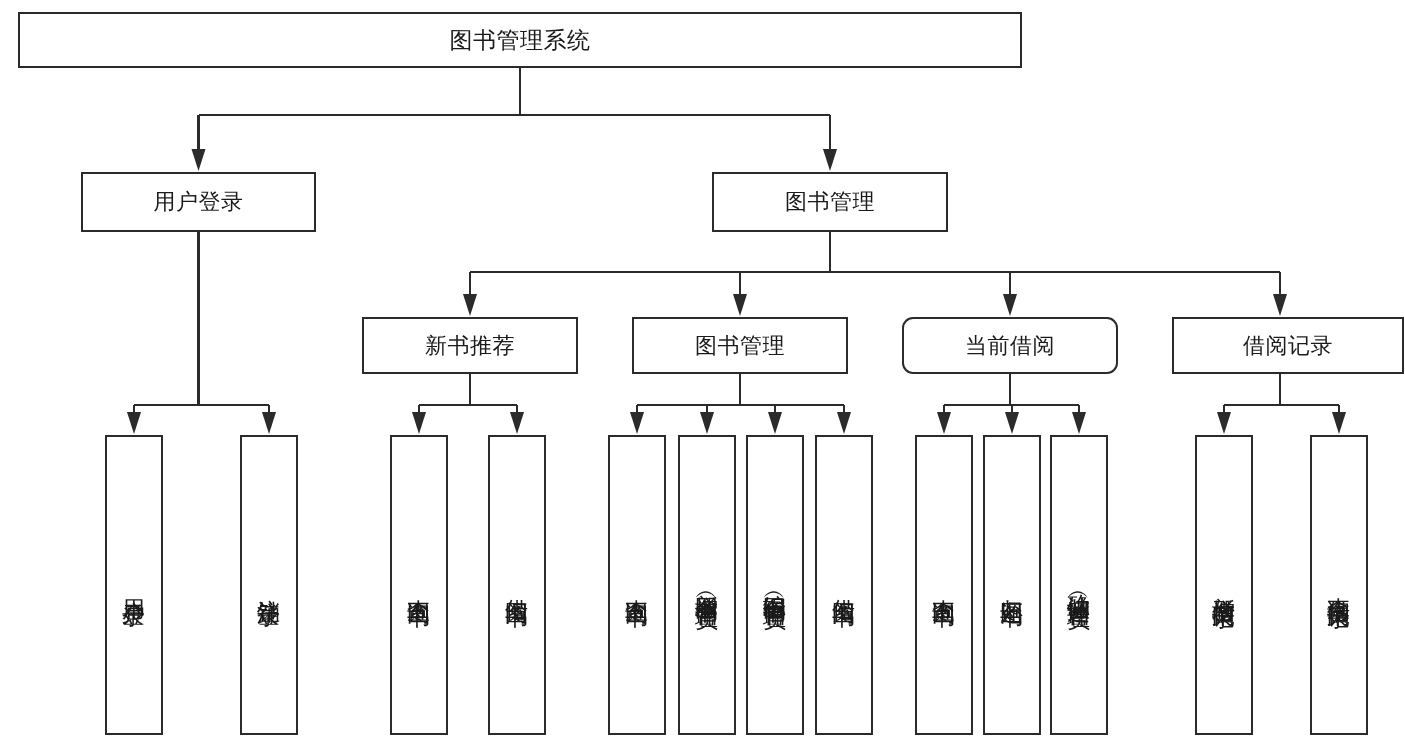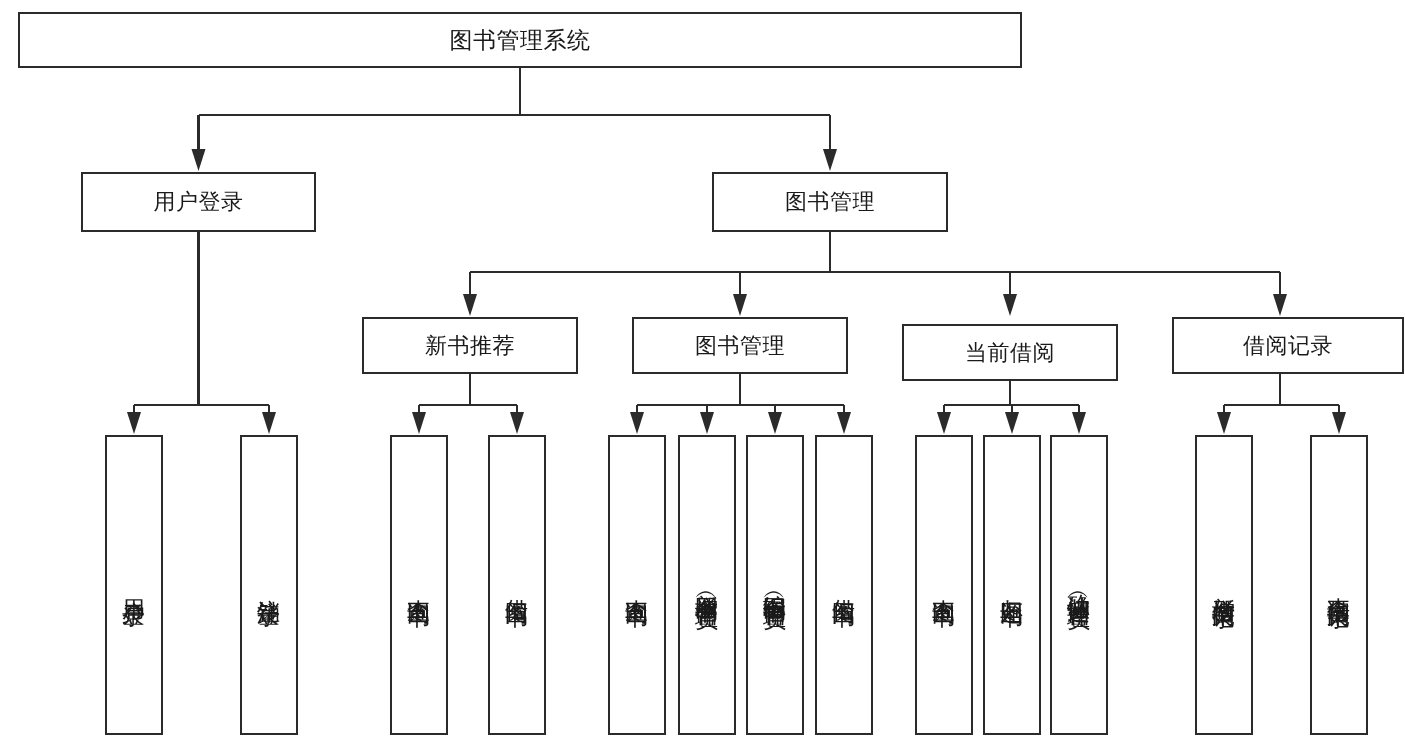--- a/index.html
+++ b/index.html
@@ -146,21 +146,21 @@
       </div>
       <div class="node horizontal" style="left: 712px; top: 172px; width: 236px; height: 60px;">
         <span class="node-label">图书管理</span>
       </div>
       <div class="node horizontal" style="left: 362px; top: 317px; width: 216px; height: 57px;">
         <span class="node-label">新书推荐</span>
       </div>
       <div class="node horizontal" style="left: 632px; top: 317px; width: 216px; height: 57px;">
         <span class="node-label">图书管理</span>
       </div>
-      <div class="node horizontal" style="left: 902px; top: 324px; width: 216px; height: 57px;">
+      <div class="node horizontal" style="left: 902px; top: 317px; width: 216px; height: 57px; border-radius: 11px;">
         <span class="node-label">当前借阅</span>
       </div>
       <div class="node horizontal" style="left: 1172px; top: 317px; width: 232px; height: 57px;">
         <span class="node-label">借阅记录</span>
       </div>
       <div class="node vertical" style="left: 105px; top: 435px; width: 58px; height: 300px;">
         <span class="node-label">用户登录</span>
       </div>
       <div class="node vertical" style="left: 240px; top: 435px; width: 58px; height: 300px;">
         <span class="node-label">注销登录</span>

